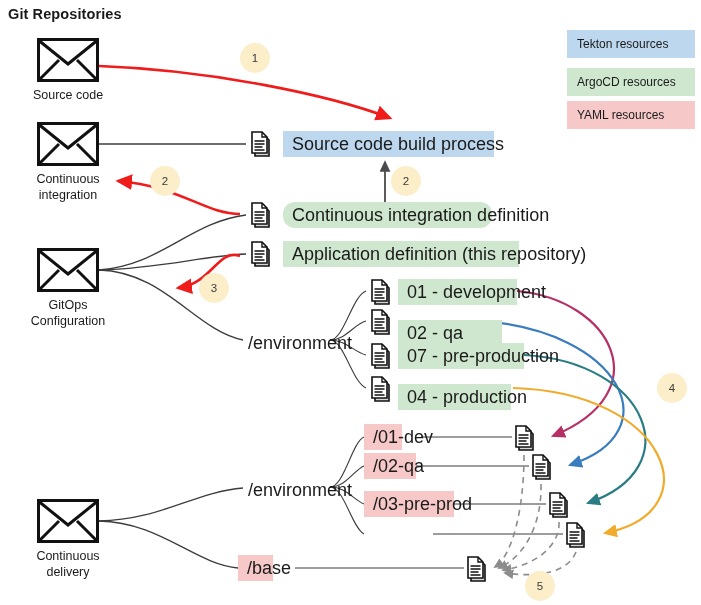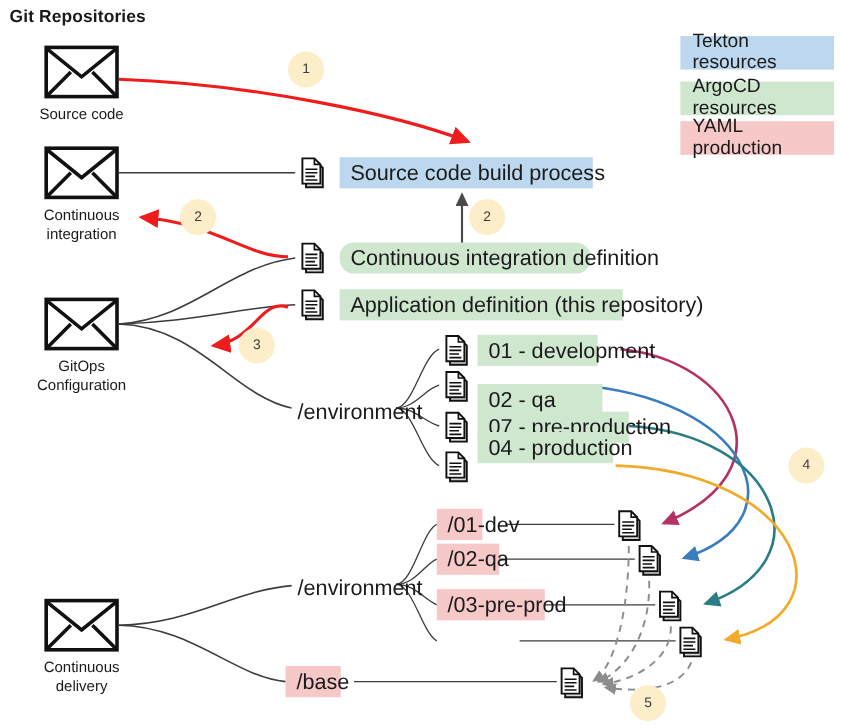--- a/index.html
+++ b/index.html
@@ -71,21 +71,21 @@
   .nodebox.tekton { background: #bdd7ee; }
   .nodebox.argocd { background: #cfe7cf; }
   .nodebox.yaml   { background: #f6c8c8; }
   
   .legend-item {
     position: absolute;
     left: 567px;
     width: 128px; height: 28px;
     display: flex; align-items: center;
     padding-left: 10px;
-    font-size: 16px;
+    font-size: 12px;
     color: #1a1a1a;
   }
   
   .plainlabel {
     position: absolute;
     font-size: 18px;
     color: #1a1a1a;
     white-space: nowrap;
   }
   
@@ -247,21 +247,21 @@
   <div class="plainlabel" style="left:248px; top:333px;">/environment</div>
 
   <div class="docicon" style="left:369px; top:278px;">
     <svg viewBox="0 0 24 28">
       <path d="M6,5 h9 l5,5 v16 h-14 z" fill="#d6d6d6" stroke="#111" stroke-width="1.6"></path>
       <path d="M3,2 h10 l5,5 v16 h-15 z" fill="#fff" stroke="#111" stroke-width="1.6"></path>
       <path d="M13,2 v5 h5" fill="none" stroke="#111" stroke-width="1.4"></path>
       <path d="M5.5,11 h10 M5.5,14 h10 M5.5,17 h8 M5.5,20 h10" stroke="#111" stroke-width="1.3"></path>
     </svg>
   </div>
-  <div class="nodebox argocd" style="left:398px; top:279px; width:100px;">01 - development</div>
+  <div class="nodebox argocd" style="left:398px; top:279px; width:119px;">01 - development</div>
 
   <div class="docicon" style="left:369px; top:308px;">
     <svg viewBox="0 0 24 28">
       <path d="M6,5 h9 l5,5 v16 h-14 z" fill="#d6d6d6" stroke="#111" stroke-width="1.6"></path>
       <path d="M3,2 h10 l5,5 v16 h-15 z" fill="#fff" stroke="#111" stroke-width="1.6"></path>
       <path d="M13,2 v5 h5" fill="none" stroke="#111" stroke-width="1.4"></path>
       <path d="M5.5,11 h10 M5.5,14 h10 M5.5,17 h8 M5.5,20 h10" stroke="#111" stroke-width="1.3"></path>
     </svg>
   </div>
   <div class="nodebox argocd" style="left:398px; top:320px; width:104px;">02 - qa</div>
@@ -277,28 +277,28 @@
   <div class="nodebox argocd" style="left:398px; top:343px; width:126px;">07 - pre-production</div>
 
   <div class="docicon" style="left:369px; top:375px;">
     <svg viewBox="0 0 24 28">
       <path d="M6,5 h9 l5,5 v16 h-14 z" fill="#d6d6d6" stroke="#111" stroke-width="1.6"></path>
       <path d="M3,2 h10 l5,5 v16 h-15 z" fill="#fff" stroke="#111" stroke-width="1.6"></path>
       <path d="M13,2 v5 h5" fill="none" stroke="#111" stroke-width="1.4"></path>
       <path d="M5.5,11 h10 M5.5,14 h10 M5.5,17 h8 M5.5,20 h10" stroke="#111" stroke-width="1.3"></path>
     </svg>
   </div>
-  <div class="nodebox argocd" style="left:398px; top:360px; width:113px;">04 - production</div>
+  <div class="nodebox argocd" style="left:398px; top:384px; width:113px;">04 - production</div>
 
   <div class="plainlabel" style="left:248px; top:480px;">/environment</div>
 
   <div class="nodebox yaml" style="left:364px; top:424px; width:38px;">/01-dev</div>
   <div class="nodebox yaml" style="left:364px; top:453px; width:52px;">/02-qa</div>
   <div class="nodebox yaml" style="left:364px; top:491px; width:90px;">/03-pre-prod</div>
-  <div class="nodebox yaml" style="left:238px; top:555px; width:46px;">/base</div>
+  <div class="nodebox yaml" style="left:238px; top:555px; width:35px;">/base</div>
 
   <div class="docicon" style="left:513px; top:424px;">
     <svg viewBox="0 0 24 28">
       <path d="M6,5 h9 l5,5 v16 h-14 z" fill="#d6d6d6" stroke="#111" stroke-width="1.6"></path>
       <path d="M3,2 h10 l5,5 v16 h-15 z" fill="#fff" stroke="#111" stroke-width="1.6"></path>
       <path d="M13,2 v5 h5" fill="none" stroke="#111" stroke-width="1.4"></path>
       <path d="M5.5,11 h10 M5.5,14 h10 M5.5,17 h8 M5.5,20 h10" stroke="#111" stroke-width="1.3"></path>
     </svg>
   </div>
   <div class="docicon" style="left:530px; top:453px;">
@@ -334,21 +334,21 @@
     </svg>
   </div>
 
   <div class="legend-item" style="top:30px; background:#bdd7ee;">
     <span>Tekton resources</span>
   </div>
   <div class="legend-item" style="top:68px; background:#cfe7cf;">
     <span>ArgoCD resources</span>
   </div>
   <div class="legend-item" style="top:101px; background:#f6c8c8;">
-    <span>YAML production</span>
+    <span>YAML resources</span>
   </div>
 
   <div class="badge" style="left:240px; top:43px;">1</div>
   <div class="badge" style="left:150px; top:166px;">2</div>
   <div class="badge" style="left:391px; top:166px;">2</div>
   <div class="badge" style="left:199px; top:273px;">3</div>
   <div class="badge" style="left:657px; top:373px;">4</div>
   <div class="badge" style="left:525px; top:571px;">5</div>
 
 </div>

